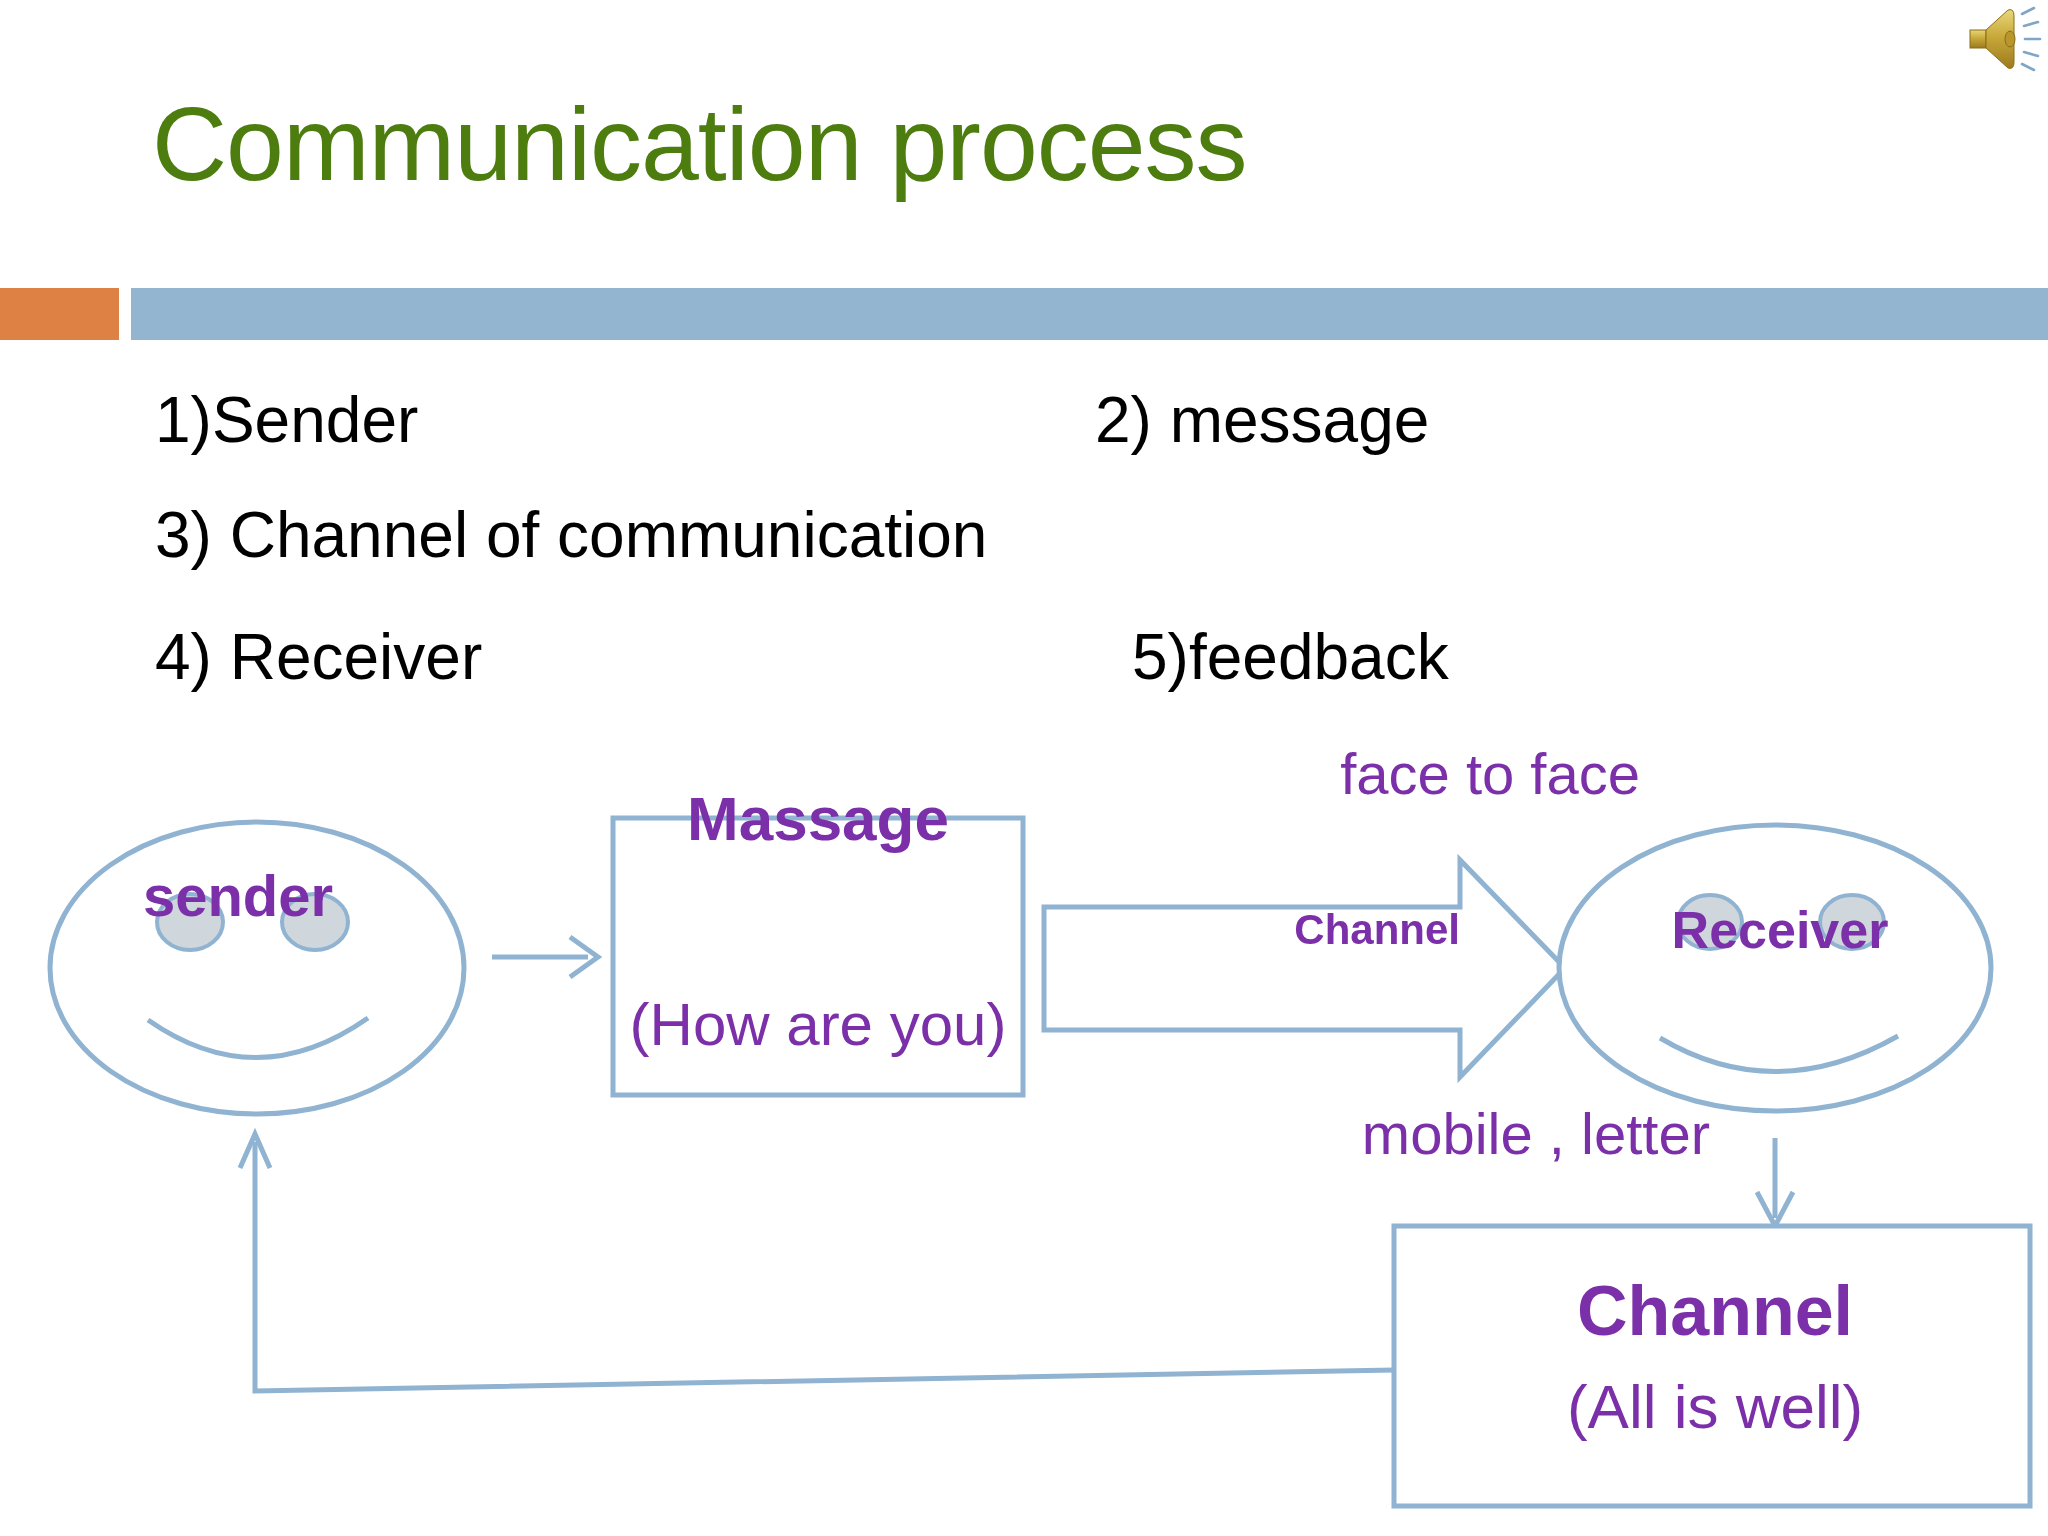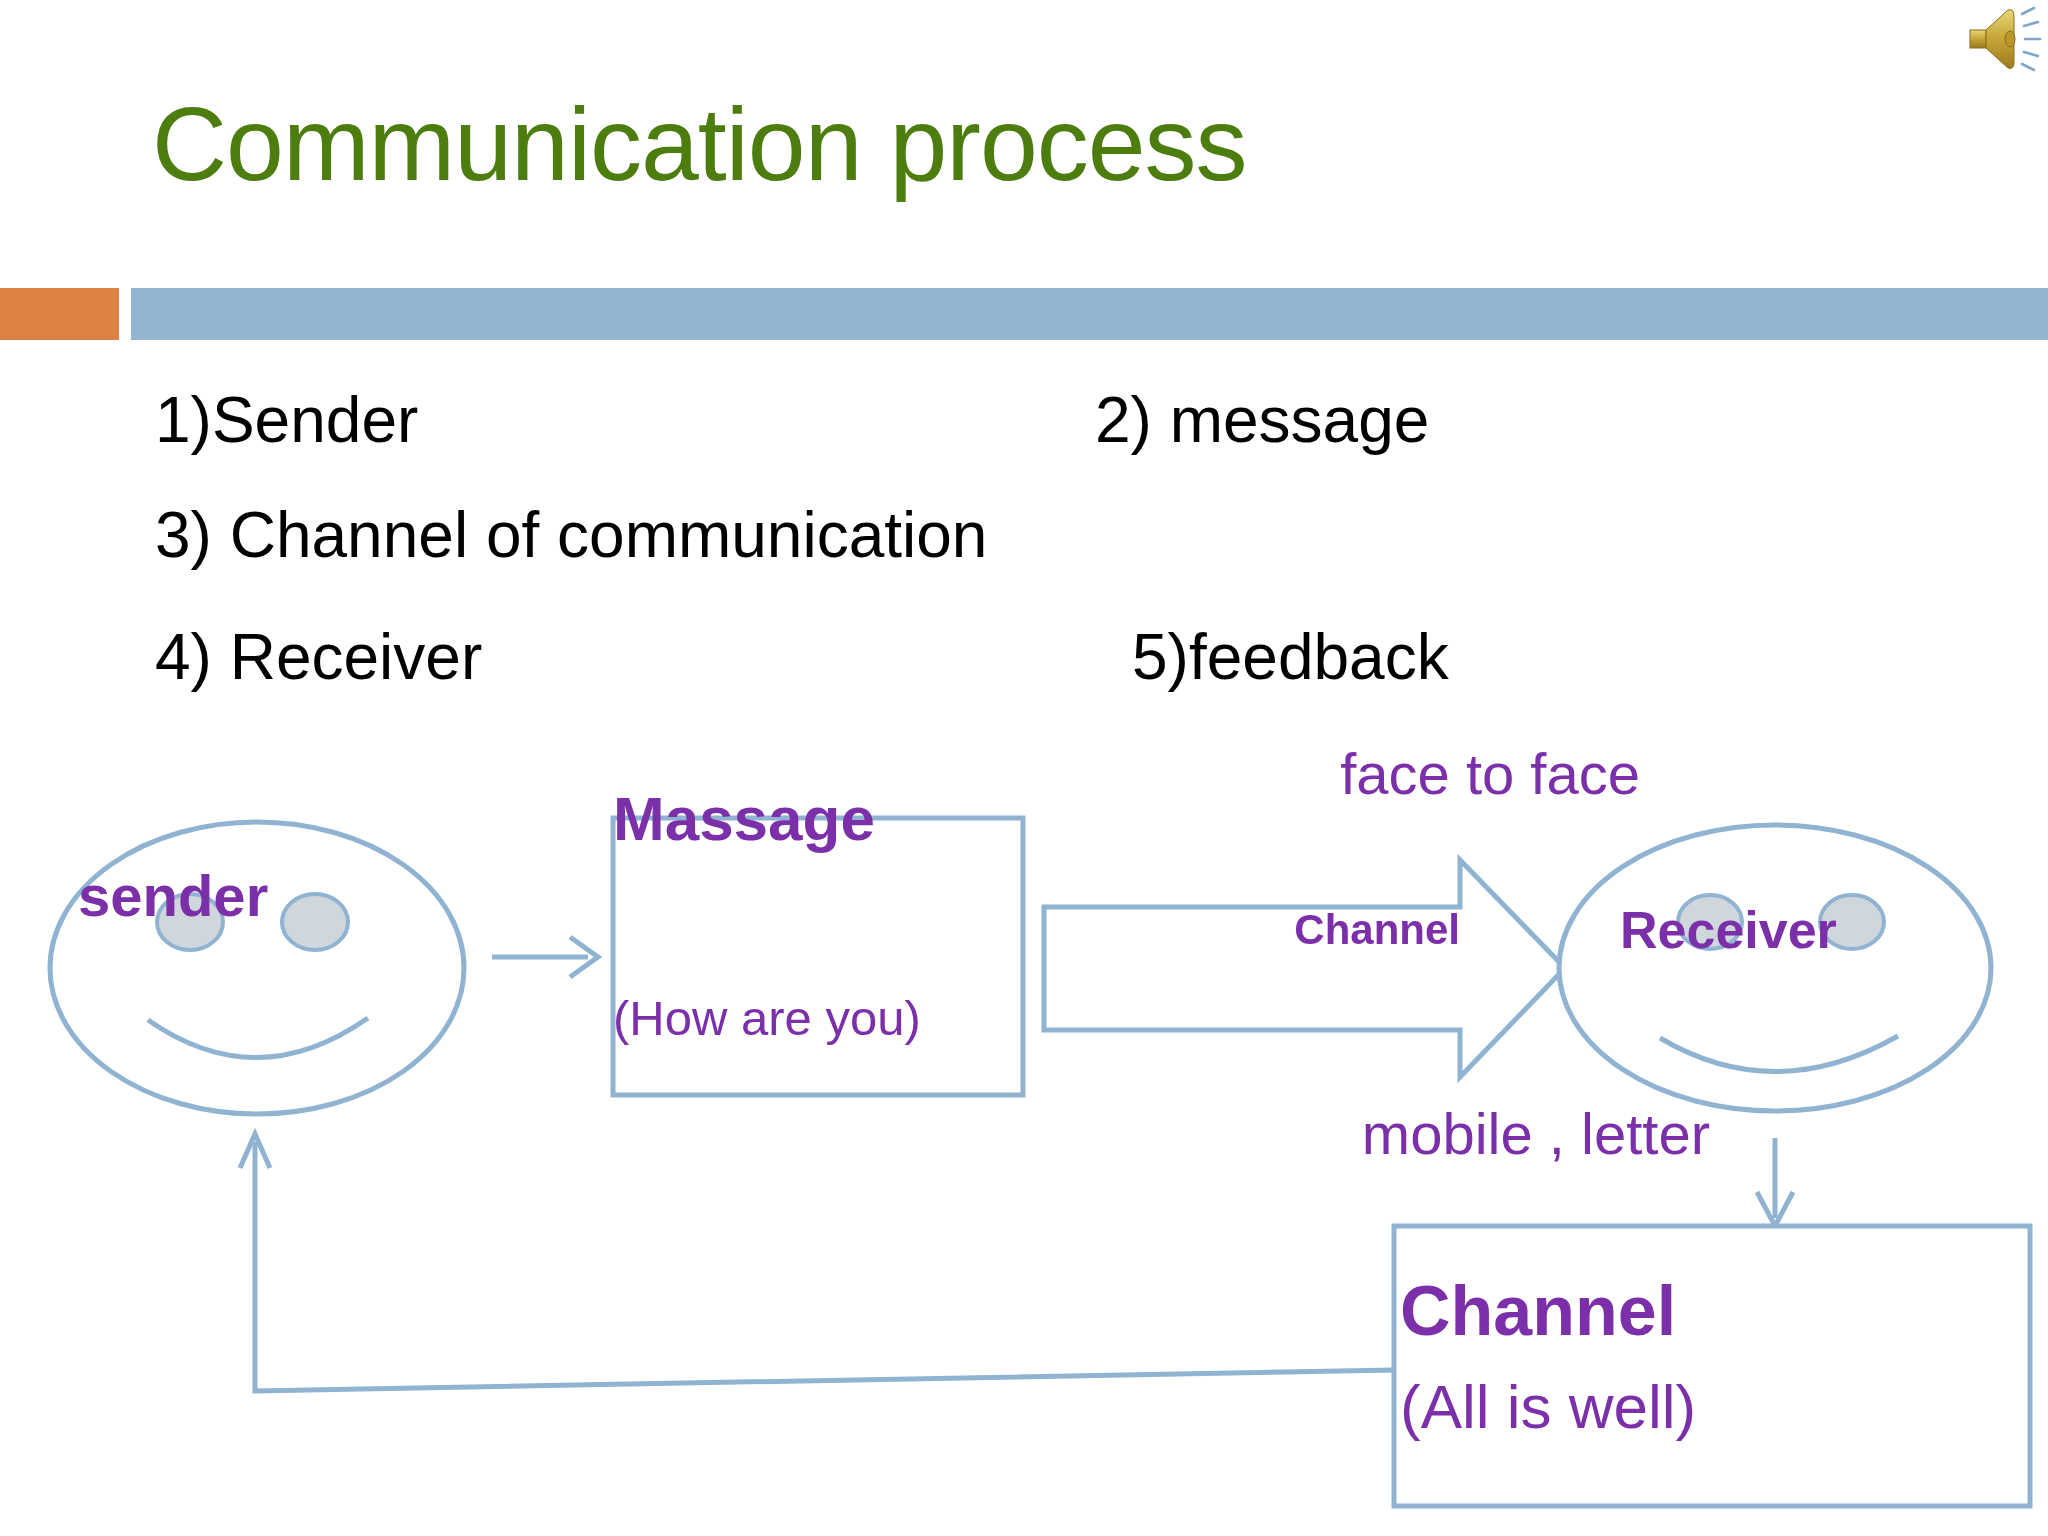--- a/index.html
+++ b/index.html
@@ -77,20 +77,21 @@
     top: 0;
     width: 2048px;
     height: 1536px;
     pointer-events: none;
   }
 
   
   .diagram-text {
     position: absolute;
     color: #7B2FA9;
+    text-align: center;
     line-height: 1.18;
   }
 
   #sender-label {
     left: 78px;
     top: 862px;
     width: 320px;
     font-size: 58px;
     font-weight: bold;
   }
@@ -99,21 +100,21 @@
     left: 613px;
     top: 782px;
     width: 410px;
     font-size: 62px;
     font-weight: bold;
   }
   #message-sub {
     left: 613px;
     top: 990px;
     width: 410px;
-    font-size: 49px;
+    font-size: 60px;
     font-weight: normal;
   }
 
   #channel-label {
     left: 1060px;
     top: 905px;
     width: 400px;
     font-size: 42px;
     font-weight: bold;
     text-align: right;

